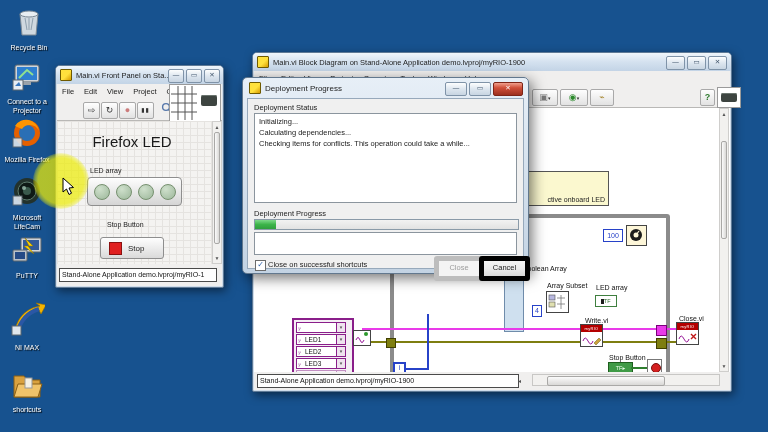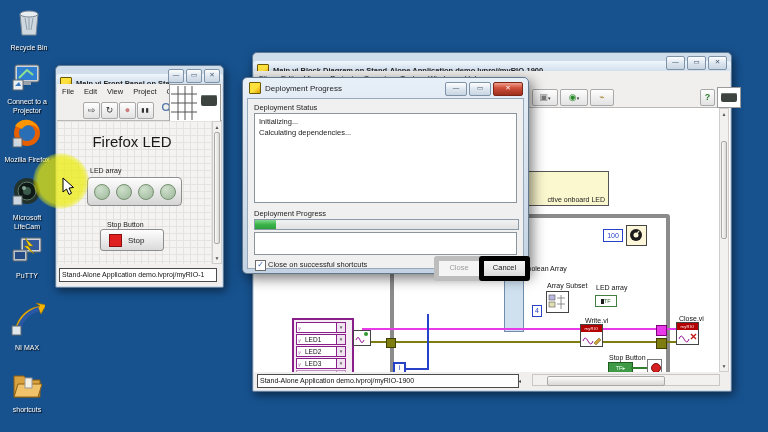--- a/index.html
+++ b/index.html
@@ -6,23 +6,23 @@
   #screen{position:relative;width:768px;height:432px;overflow:hidden;
     font-family:"Liberation Sans",sans-serif;background:#17528f;}
   .abs{position:absolute;}
   
   .dicon{position:absolute;width:54px;text-align:center;cursor:default;}
   .dicon .glyph{margin:0 auto;}
   .dicon .dlabel{font-size:7px;color:#fff;text-shadow:1px 1px 1px #000;line-height:8.5px;margin-top:2px;}
   
   .win{position:absolute;border:1px solid #5f7a96;border-radius:5px 5px 2px 2px;
     background:#cfdcea;box-shadow:2px 3px 10px rgba(0,0,0,.5);}
-  .tbar{position:absolute;left:0;top:8px;right:0;height:18px;border-radius:4px 4px 0 0;
+  .tbar{position:absolute;left:0;top:0;right:0;height:18px;border-radius:4px 4px 0 0;
     background:linear-gradient(#f0f6fb,#d4e1ef 50%,#c3d4e6);display:flex;align-items:center;
-    font-size:7.5px;color:#222;padding-left:4px;box-sizing:border-box;white-space:nowrap;overflow:hidden;font-weight:bold;}
+    font-size:7.5px;color:#222;padding-left:4px;box-sizing:border-box;white-space:nowrap;overflow:hidden;}
   .lvicon{width:10px;height:10px;background:linear-gradient(135deg,#ffe13d 55%,#d79b00);border:1px solid #6f5a00;border-radius:1px;margin-right:4px;flex:0 0 auto;}
   .wbtns{position:absolute;top:3px;right:4px;display:flex;gap:2px;}
   .wbtn{width:17px;height:12px;border:1px solid #7f93a8;border-radius:2px;
     background:linear-gradient(#fdfefe,#dde6ef 50%,#c8d5e2);font-size:6.5px;line-height:10px;
     text-align:center;color:#41556b;}
   .wbtn.close-red{width:28px;background:linear-gradient(#f0a08e,#d0503a 40%,#9c2f1e);color:#fff;border-color:#7d2417;}
   .menurow{position:absolute;left:1px;right:1px;height:15px;background:#f0efee;border-bottom:1px solid #d0cfce;
     display:flex;align-items:center;font-size:7.5px;color:#1c1c1c;gap:0;}
   .menuitem{padding:0 5px;}
   .toolrow{position:absolute;left:1px;right:1px;height:21px;background:#f0efee;border-bottom:1px solid #b9b8b6;}
@@ -310,21 +310,21 @@
       <div class="abs" style="left:0;top:12px;width:150px;text-align:center;font-size:15px;color:#1a1a1a;">Firefox LED</div>
       <div class="abs" style="left:33px;top:46px;font-size:7px;color:#222;">LED array</div>
       <div class="abs" style="left:30px;top:56px;width:93px;height:27px;border:1px solid #8e8e8e;border-radius:4px;
         background:linear-gradient(#fdfdfd,#d5d5d5);box-shadow:inset 0 1px 0 #fff;">
         <div style="position:absolute;left:6px;top:6px;width:14px;height:14px;border-radius:50%;background:radial-gradient(circle at 35% 30%,#cfe0cc,#9cb79a);border:1px solid #76906f;"></div>
         <div style="position:absolute;left:28px;top:6px;width:14px;height:14px;border-radius:50%;background:radial-gradient(circle at 35% 30%,#cfe0cc,#9cb79a);border:1px solid #76906f;"></div>
         <div style="position:absolute;left:50px;top:6px;width:14px;height:14px;border-radius:50%;background:radial-gradient(circle at 35% 30%,#cfe0cc,#9cb79a);border:1px solid #76906f;"></div>
         <div style="position:absolute;left:72px;top:6px;width:14px;height:14px;border-radius:50%;background:radial-gradient(circle at 35% 30%,#cfe0cc,#9cb79a);border:1px solid #76906f;"></div>
       </div>
       <div class="abs" style="left:50px;top:100px;font-size:7px;color:#222;">Stop Button</div>
-      <div class="abs" style="left:43px;top:108px;width:62px;height:20px;border:1px solid #8e8e8e;border-radius:3px;
+      <div class="abs" style="left:43px;top:116px;width:62px;height:20px;border:1px solid #8e8e8e;border-radius:3px;
         background:linear-gradient(#fefefe,#dadada);display:flex;align-items:center;">
         <div style="width:11px;height:11px;background:#e02020;border:1px solid #8a1010;margin:0 6px 0 8px;"></div>
         <span style="font-size:8px;color:#222;">Stop</span>
       </div>
       <div class="vscroll" style="right:0px;top:0px;bottom:0px;">
         <div class="sarrow" style="top:2px;">▲</div>
         <div class="vthumb" style="top:10px;height:110px;"></div>
         <div class="sarrow" style="bottom:2px;">▼</div>
       </div>
     </div>
@@ -341,20 +341,21 @@
     <div class="wbtns" style="top:4px;right:5px;">
       <div class="wbtn" style="width:20px;height:12px;">—</div>
       <div class="wbtn" style="width:20px;height:12px;">▭</div>
       <div class="wbtn close-red" style="height:12px;">✕</div>
     </div>
     <div class="dlg-inner">
       <div class="dlabel8" style="position:absolute;left:6px;top:4px;">Deployment Status</div>
       <div class="whitebox" style="left:6px;top:14px;width:263px;height:90px;padding:2px 4px;font-size:7.5px;color:#222;line-height:11px;">
         <div>Initializing...</div>
         <div>Calculating dependencies...</div>
+        <div>Checking items for conflicts. This operation could take a while...</div>
       </div>
       <div class="dlabel8" style="position:absolute;left:6px;top:110px;">Deployment Progress</div>
       <div style="position:absolute;left:6px;top:120px;width:263px;height:9px;border:1px solid #8a9aa8;background:linear-gradient(#f2f2f2,#e2e2e2);">
         <div style="width:8%;height:100%;background:linear-gradient(#7ed98a,#3cb44a 50%,#2f9e3e);"></div>
       </div>
       <div class="whitebox" style="left:6px;top:133px;width:263px;height:23px;"></div>
       <div class="chk" style="left:7px;top:161px;">✓</div>
       <div class="dlabel8" style="position:absolute;left:20px;top:161px;">Close on successful shortcuts</div>
       <div class="btn disabled" style="left:186px;top:157px;width:40px;">Close</div>
       <div class="btn" style="left:231px;top:157px;width:41px;">Cancel</div>

